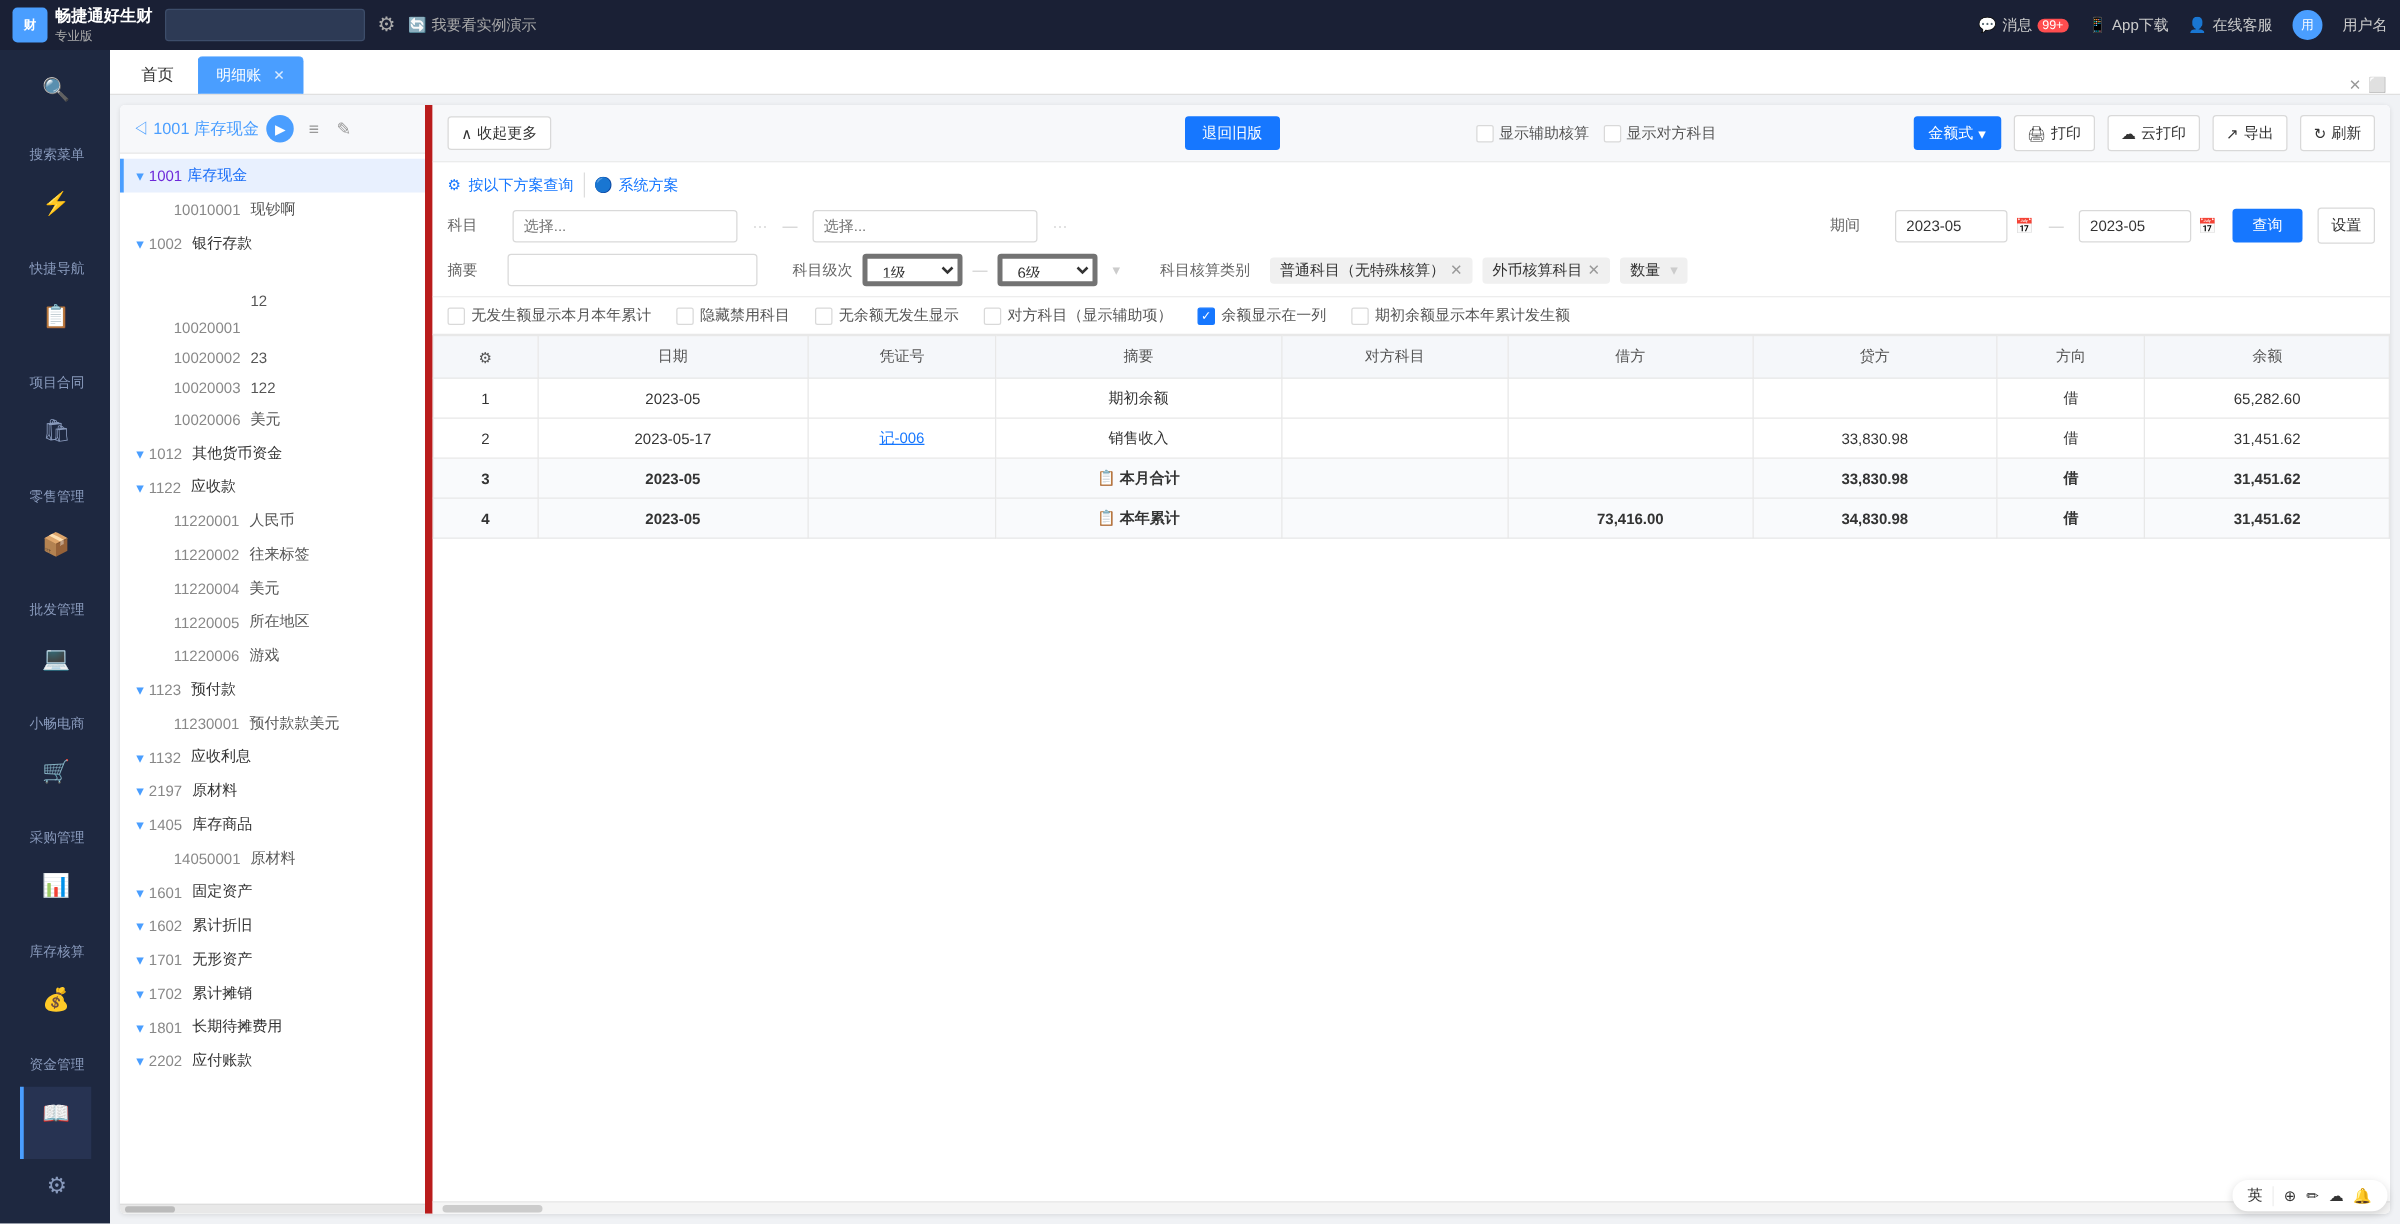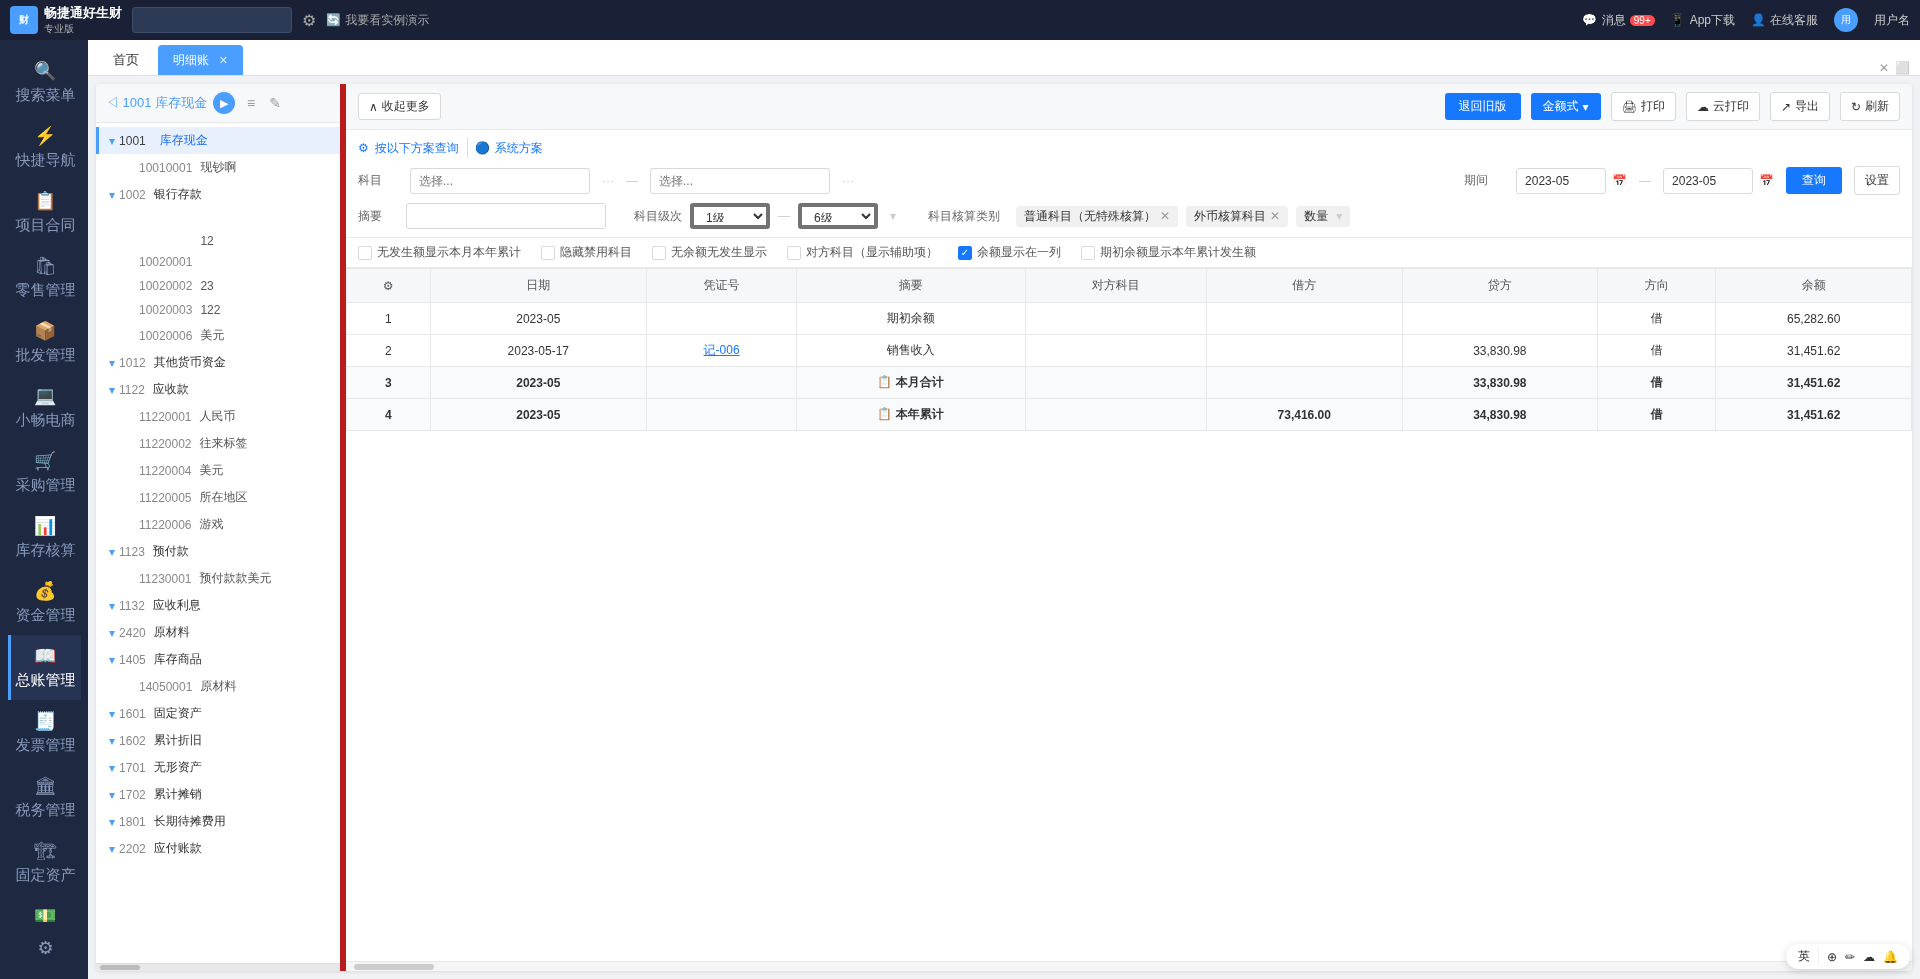--- a/index.html
+++ b/index.html
@@ -20,21 +20,21 @@
     .avatar { width: 24px; height: 24px; background: #4a9eff; border-radius: 50%; display: flex; align-items: center; justify-content: center; color: #fff; font-size: 10px; }
 
     
     .main-layout { display: flex; flex: 1; overflow: hidden; }
 
     
     .sidebar { width: 88px; background: #1e2840; display: flex; flex-direction: column; align-items: center; padding: 10px 0; flex-shrink: 0; }
     .sidebar-item { width: 100%; display: flex; flex-direction: column; align-items: center; padding: 10px 5px; cursor: pointer; color: #8899bb; gap: 4px; border-left: 3px solid transparent; }
     .sidebar-item.active { color: #fff; background: #273352; border-left-color: #4a9eff; }
     .sidebar-icon { font-size: 18px; }
-    .sidebar-label { font-size: 15px; text-align: center; }
+    .sidebar-label { font-size: 11px; text-align: center; margin-top: 30px; }
     .sidebar-bottom { margin-top: auto; }
 
     
     .content-area { flex: 1; display: flex; flex-direction: column; overflow: hidden; background: #f0f2f5; }
 
     
     .tab-bar { height: 36px; background: #fff; display: flex; align-items: flex-end; padding: 0 10px; border-bottom: 1px solid #e0e0e0; flex-shrink: 0; gap: 4px; }
     .tab-item { padding: 6px 14px; border-radius: 4px 4px 0 0; cursor: pointer; color: #666; border: 1px solid transparent; border-bottom: none; font-size: 13px; }
     .tab-item.active { background: #4a9eff; color: #fff; border-color: #4a9eff; }
     .tab-item.home { color: #333; }
@@ -253,21 +253,21 @@
           <div class="nav-arrow">▶</div>
           <div class="left-header-icons">
             <div class="icon-btn">≡</div>
             <div class="icon-btn">✎</div>
           </div>
         </div>
         <div class="account-tree" id="account-tree">
 
         <div class="tree-item parent selected">
               <span class="tree-expand">▾</span> 
-              <span style="color:#404040; margin-right:10px;">1001</span>
+              <span style="color:#6d28d9; margin-right:0;">1001</span>
               <span>库存现金</span>
             </div>
             <div class="tree-item child">
               <span style="display:inline-block; width:12px;"></span>
               <span style="color:#888; margin-right:4px;">10010001</span>
               <span>现钞啊</span>
             </div>
             <div class="tree-item parent">
               <span class="tree-expand">▾</span> 
               <span style="color:#888; margin-right:4px;">1002</span>
@@ -338,21 +338,21 @@
               <span style="color:#888; margin-right:4px;">11230001</span>
               <span>预付款款美元</span>
             </div>
             <div class="tree-item parent">
               <span class="tree-expand">▾</span> 
               <span style="color:#888; margin-right:4px;">1132</span>
               <span>应收利息</span>
             </div>
             <div class="tree-item parent">
               <span class="tree-expand">▾</span> 
-              <span style="color:#888; margin-right:4px;">2420</span>
+              <span style="color:#888; margin-right:4px;">2197</span>
               <span>原材料</span>
             </div>
             <div class="tree-item parent">
               <span class="tree-expand">▾</span> 
               <span style="color:#888; margin-right:4px;">1405</span>
               <span>库存商品</span>
             </div>
             <div class="tree-item child">
               <span style="display:inline-block; width:12px;"></span>
               <span style="color:#888; margin-right:4px;">14050001</span>
@@ -399,20 +399,30 @@
 
         <div class="toolbar">
           <div class="toolbar-left">
             <div class="btn-more">
               <span>∧</span>
               <span>收起更多</span>
             </div>
           </div>
           <div style="flex:1;"></div>
           <button class="btn-return">退回旧版</button>
+          <div class="toolbar-checkboxes">
+            <label class="checkbox-item">
+              <div class="cb-unchecked"></div>
+              <span>显示辅助核算</span>
+            </label>
+            <label class="checkbox-item">
+              <div class="cb-unchecked"></div>
+              <span>显示对方科目</span>
+            </label>
+          </div>
           <button class="btn-jine">
             <span>金额式</span>
             <span>▾</span>
           </button>
           <div class="btn-print">
             <span>🖨</span>
             <span>打印</span>
           </div>
           <div class="btn-print">
             <span>☁</span>

